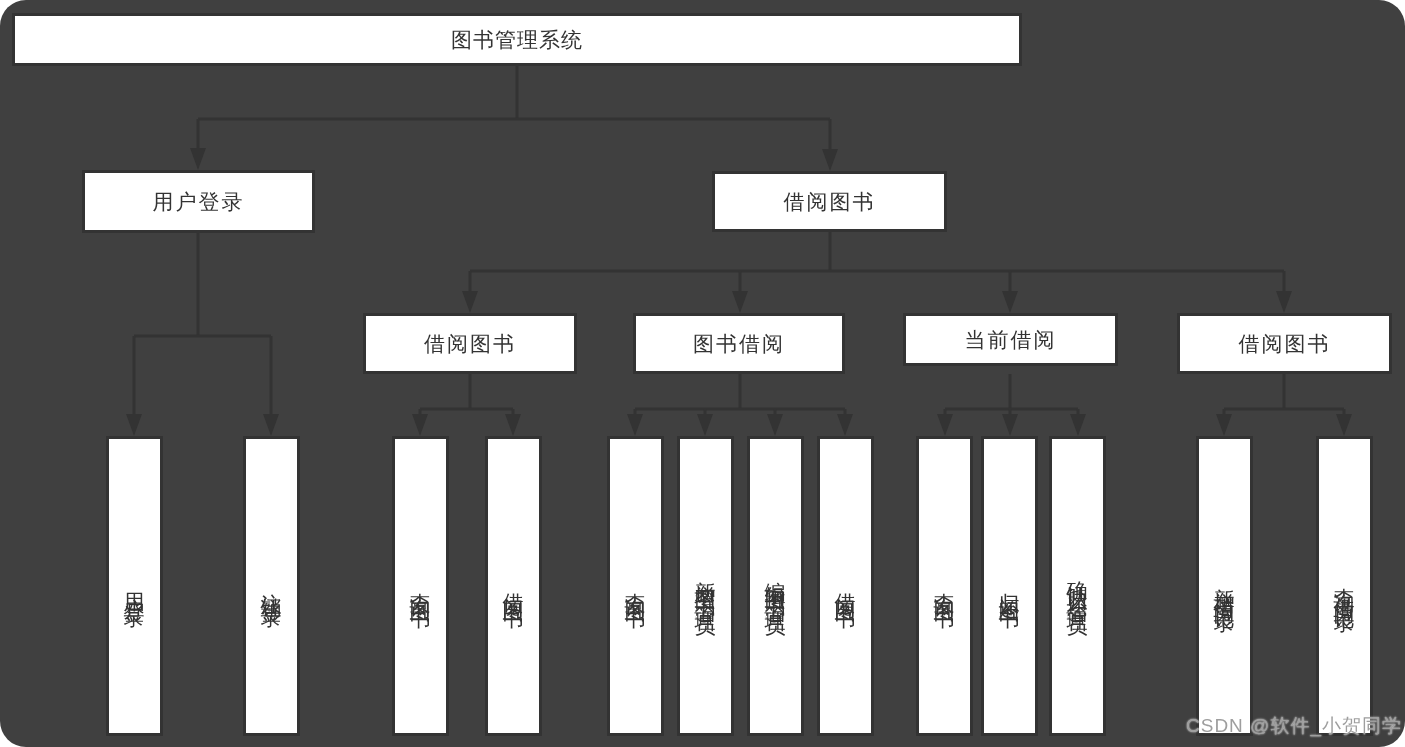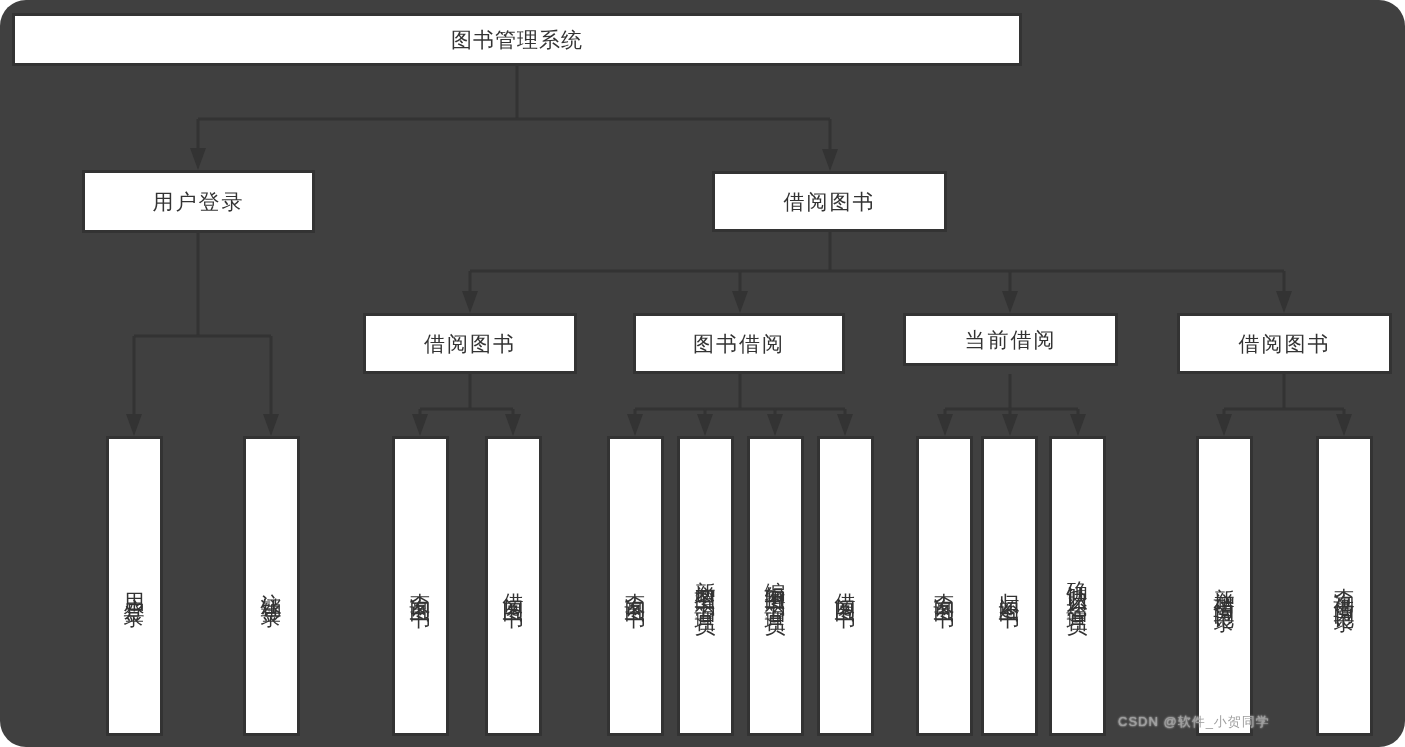--- a/index.html
+++ b/index.html
@@ -29,23 +29,23 @@
   .v{
     writing-mode:vertical-rl;
     text-orientation:mixed;
     font-size:21px;
     letter-spacing:5px;
     line-height:1;
     padding:6px 0;
   }
   .watermark{
     position:absolute;
-    left:1118px;top:713px;
+    left:1186px;top:713px;
     z-index:2;
-    font-size:13px;
+    font-size:19px;
     letter-spacing:1px;
     color:#9e9e9e;
     text-shadow:0 0 2px #ffffff;
     white-space:nowrap;
   }
 </style>
 </head>
 <body>
 
 <div class="stage">

